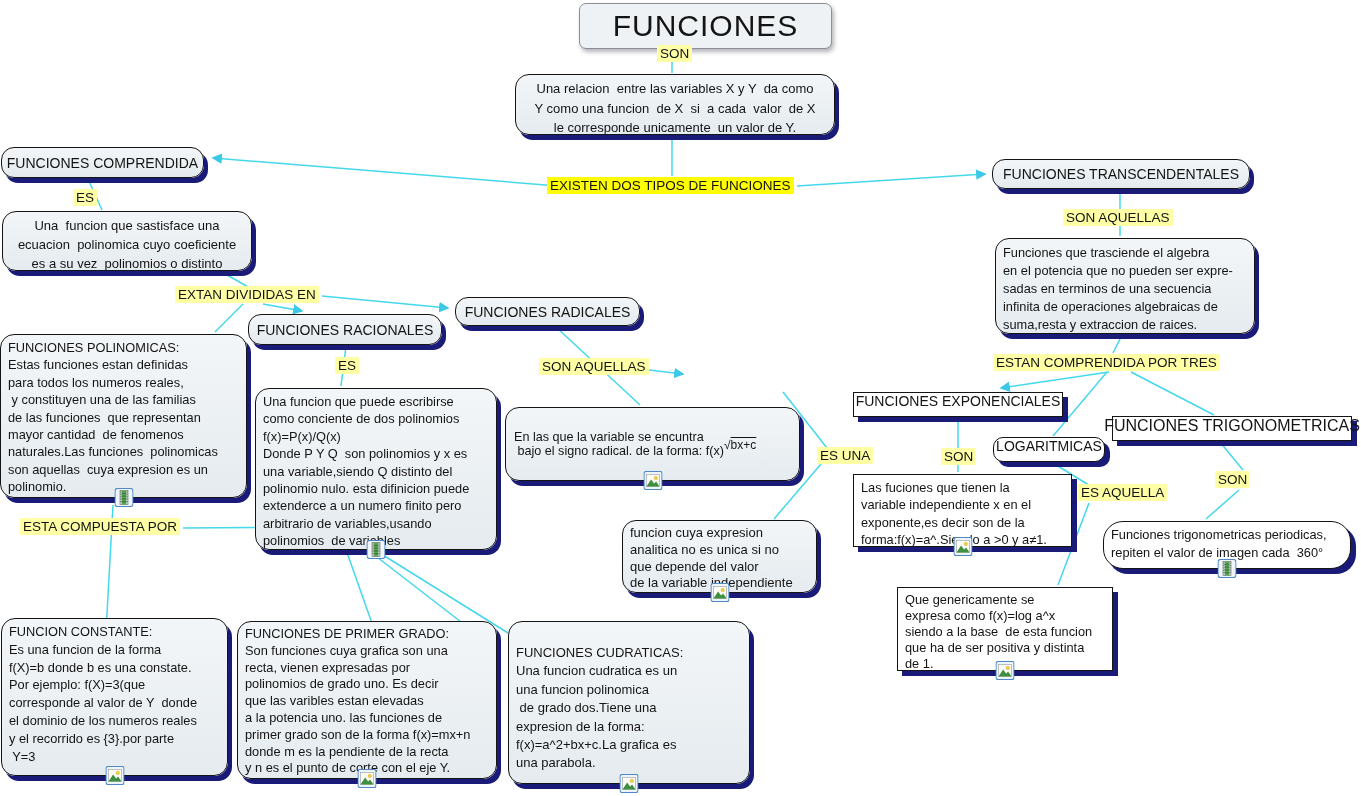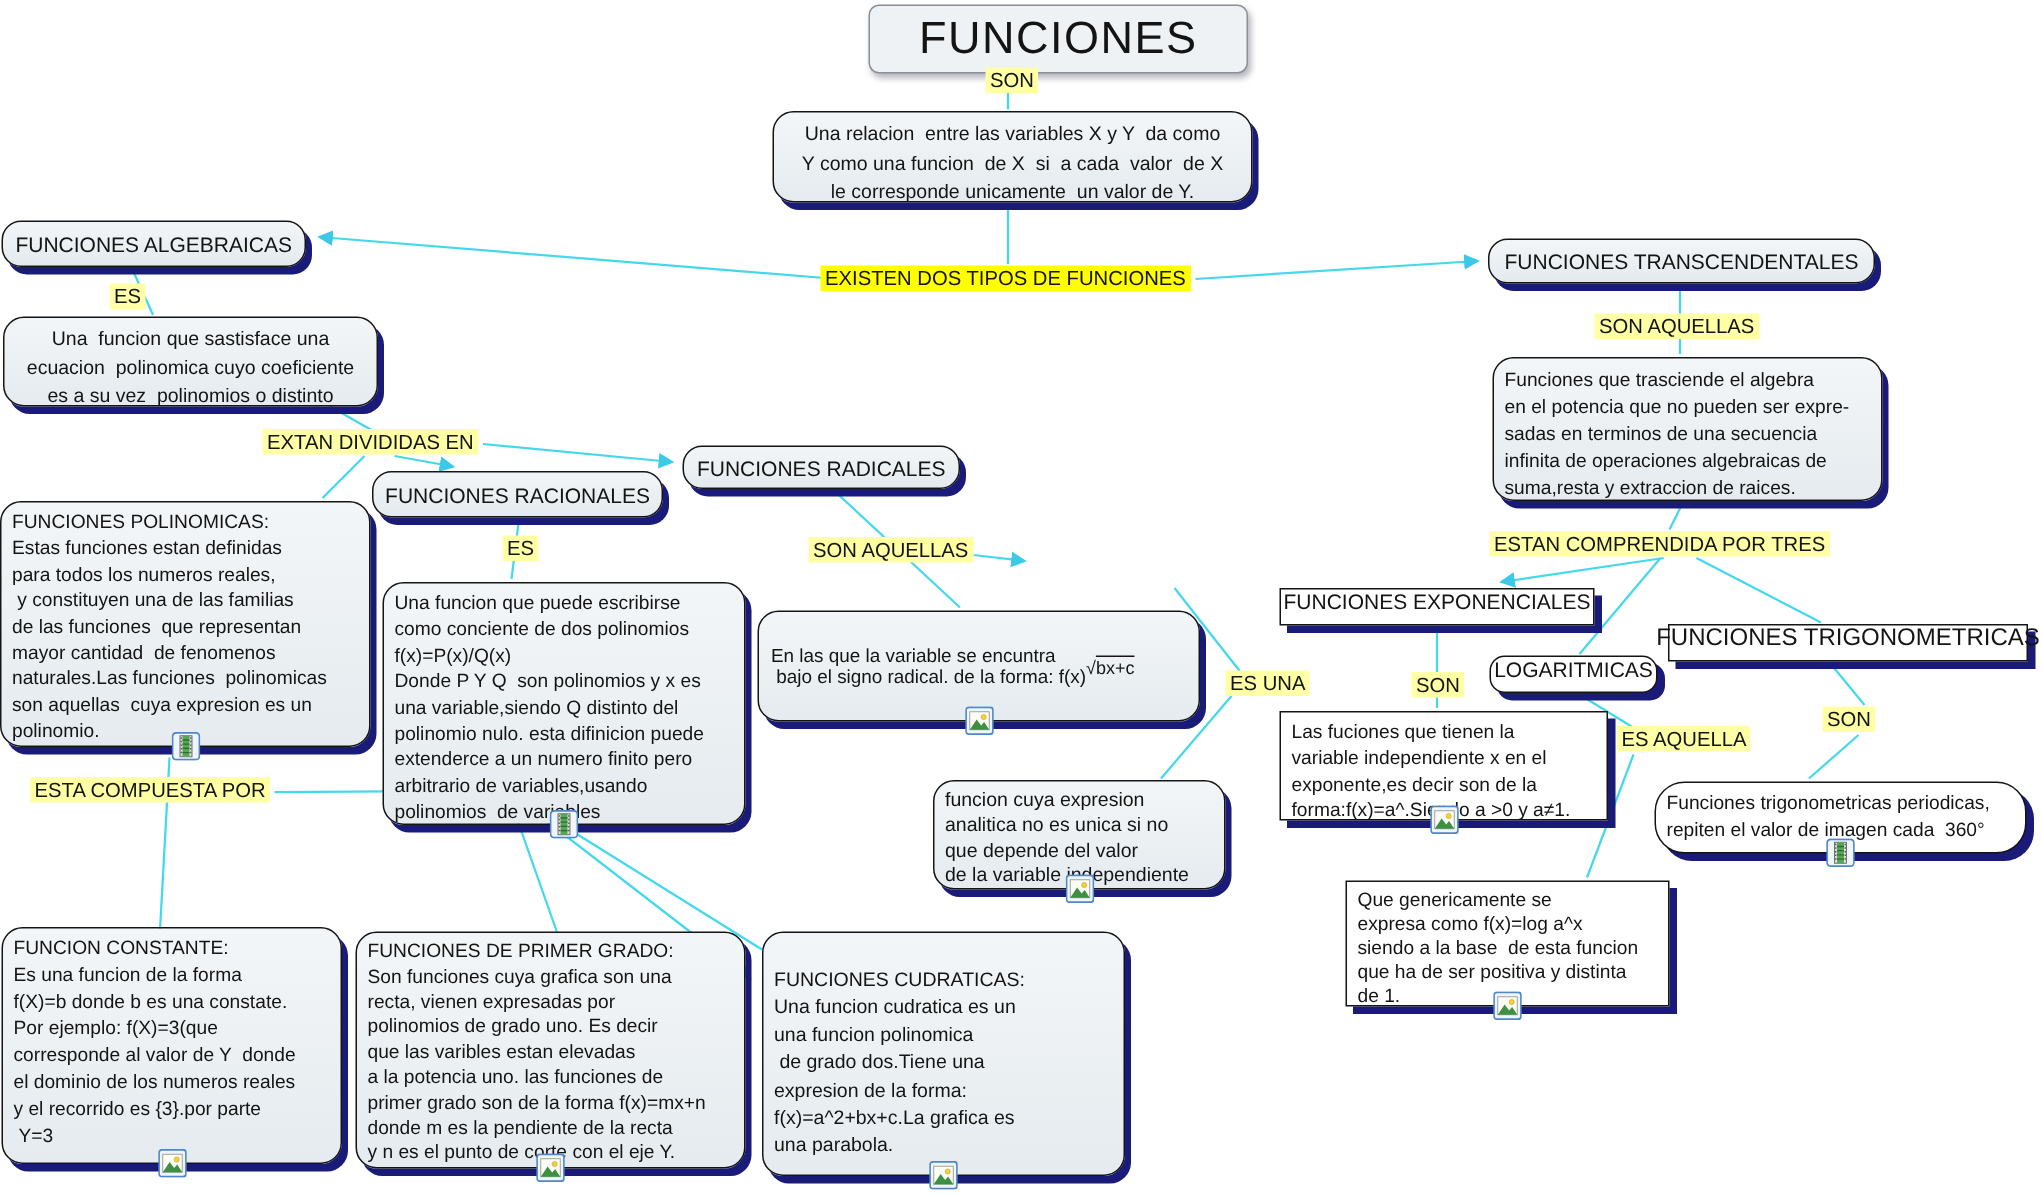--- a/index.html
+++ b/index.html
@@ -107,21 +107,21 @@
     <span>FUNCIONES</span>
   </div>
 
   <div class="dnode" style="left:515px;top:74px;width:320px;height:61px;">
     <div class="txt ctr" style="font-size:13px;line-height:19.5px;">Una relacion  entre las variables X y Y  da como
 Y como una funcion  de X  si  a cada  valor  de X
 le corresponde unicamente  un valor de Y.</div>
   </div>
 
   <div class="cnode" style="left:1px;top:147px;width:203px;height:31px;">
-    <span>FUNCIONES ALGEBRAICAS</span>
+    <span>FUNCIONES COMPRENDIDA</span>
   </div>
   <div class="cnode" style="left:992px;top:159px;width:258px;height:30px;">
     <span>FUNCIONES TRANSCENDENTALES</span>
   </div>
   <div class="cnode" style="left:248px;top:314px;width:194px;height:31px;">
     <span>FUNCIONES RACIONALES</span>
   </div>
   <div class="cnode" style="left:455px;top:297px;width:185px;height:29px;">
     <span>FUNCIONES RADICALES</span>
   </div>

